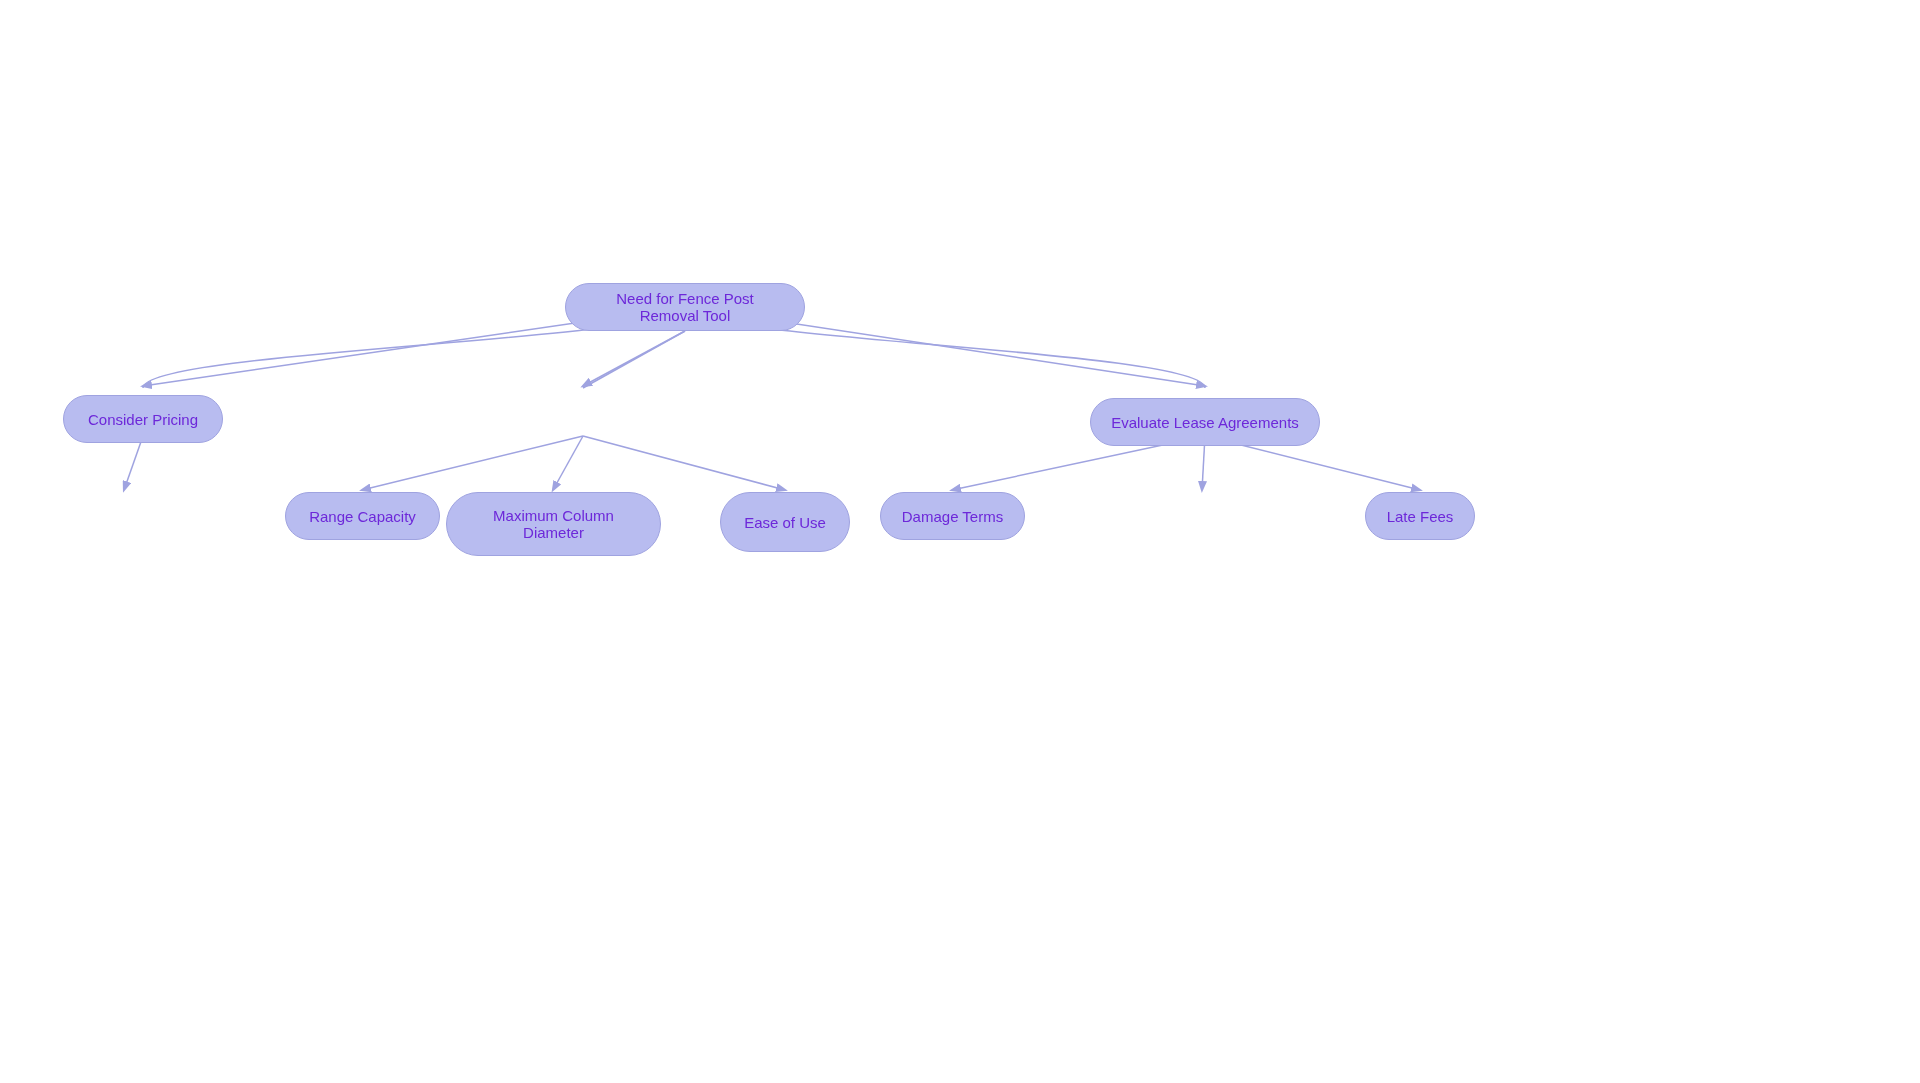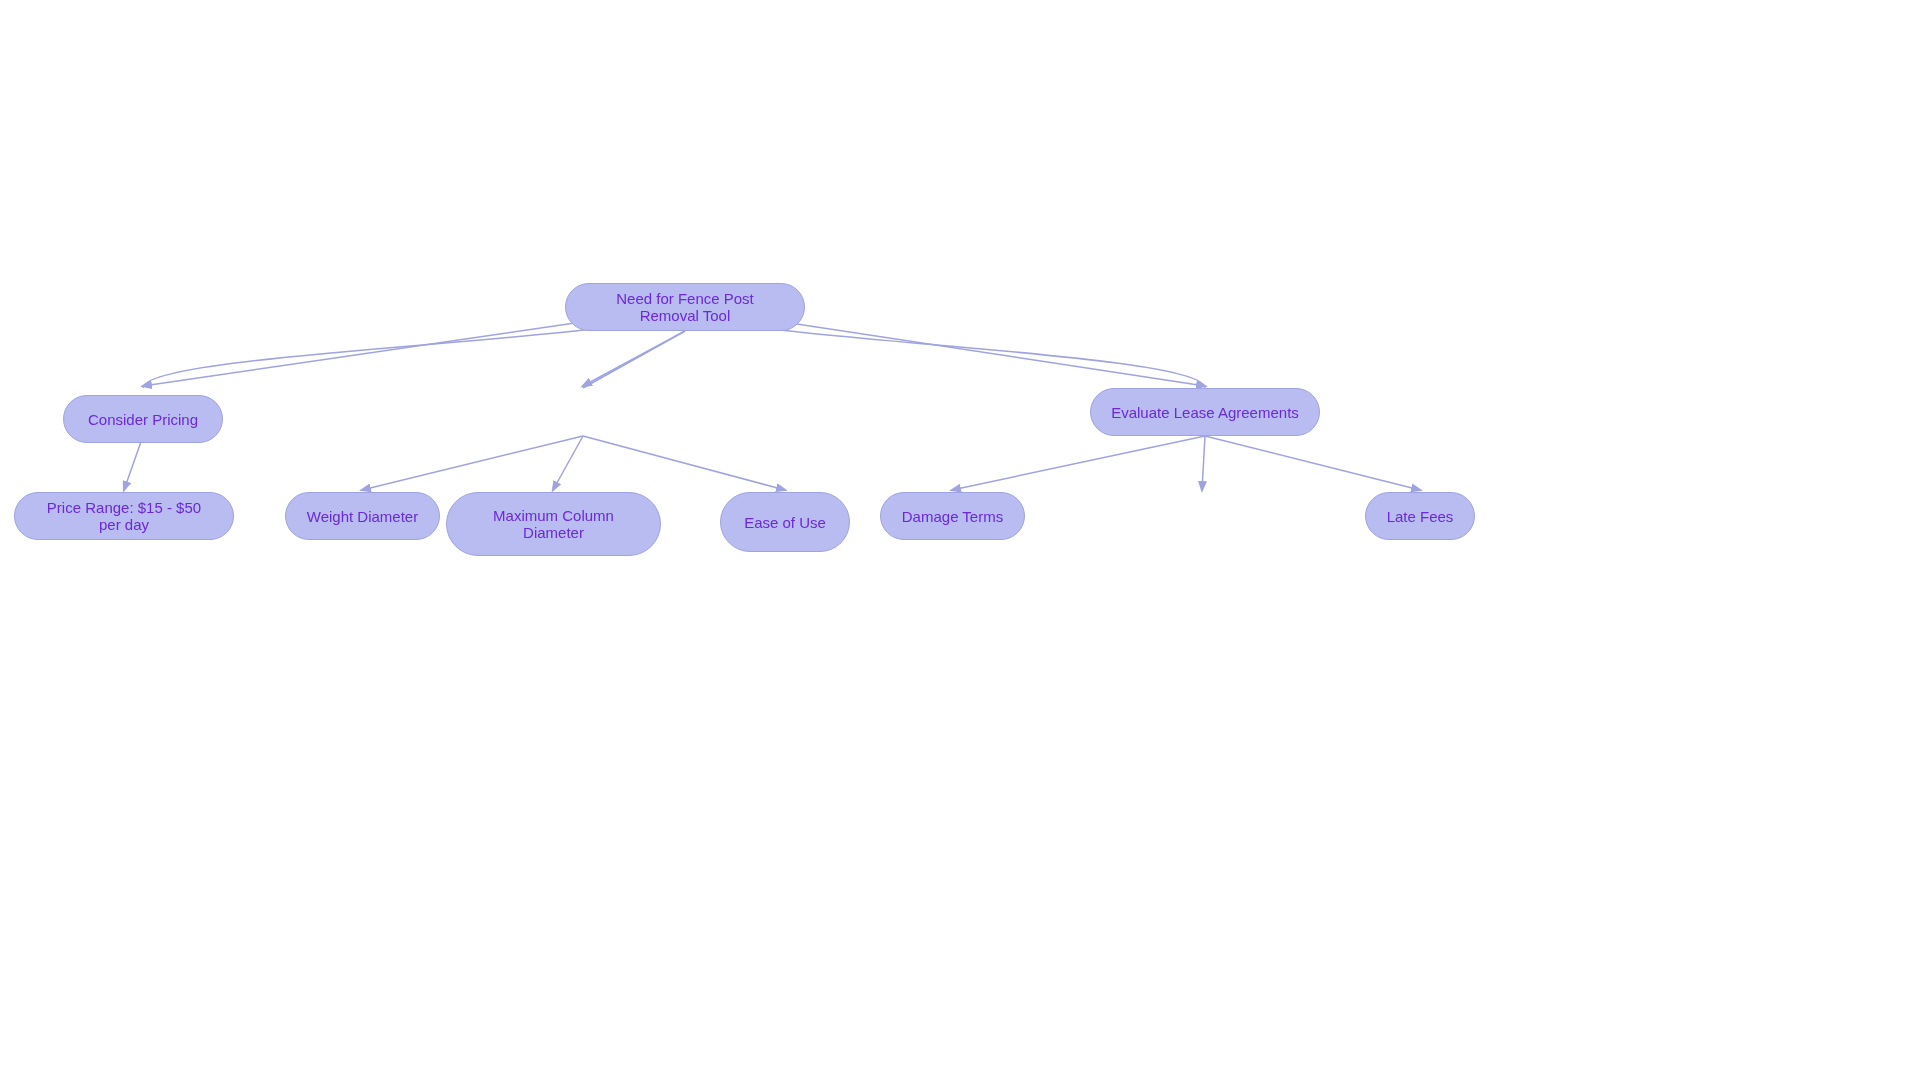--- a/index.html
+++ b/index.html
@@ -78,30 +78,27 @@
 
   <div class="node" style="left: 565px; top: 283px; width: 240px; height: 48px;">
     <span>Need for Fence Post Removal Tool</span>
   </div>
 
   <div class="node" style="left: 63px; top: 388px; width: 160px; height: 48px; margin-top: 7px;">
     <span>Consider Pricing</span>
   </div>
 
 
-  <div class="node" style="left: 1090px; top: 388px; width: 230px; height: 48px;">
+  <div class="node" style="left: 1090px; top: 398px; width: 230px; height: 48px;">
     <span>Evaluate Lease Agreements</span>
   </div>
 
-  <div class="node" style="left: 14px; top: 492px; width: 220px; height: 48px;">
-    <span>Price Range: $15 - $50 per day</span>
-  </div>
 
   <div class="node" style="left: 285px; top: 492px; width: 155px; height: 48px;">
-    <span>Weight Diameter</span>
+    <span>Range Capacity</span>
   </div>
 
   <div class="node" style="left: 446px; top: 492px; width: 215px; height: 64px;">
     <span>Maximum Column Diameter</span>
   </div>
 
   <div class="node" style="left: 720px; top: 492px; width: 130px; height: 60px;">
     <span>Ease of Use</span>
   </div>
 

